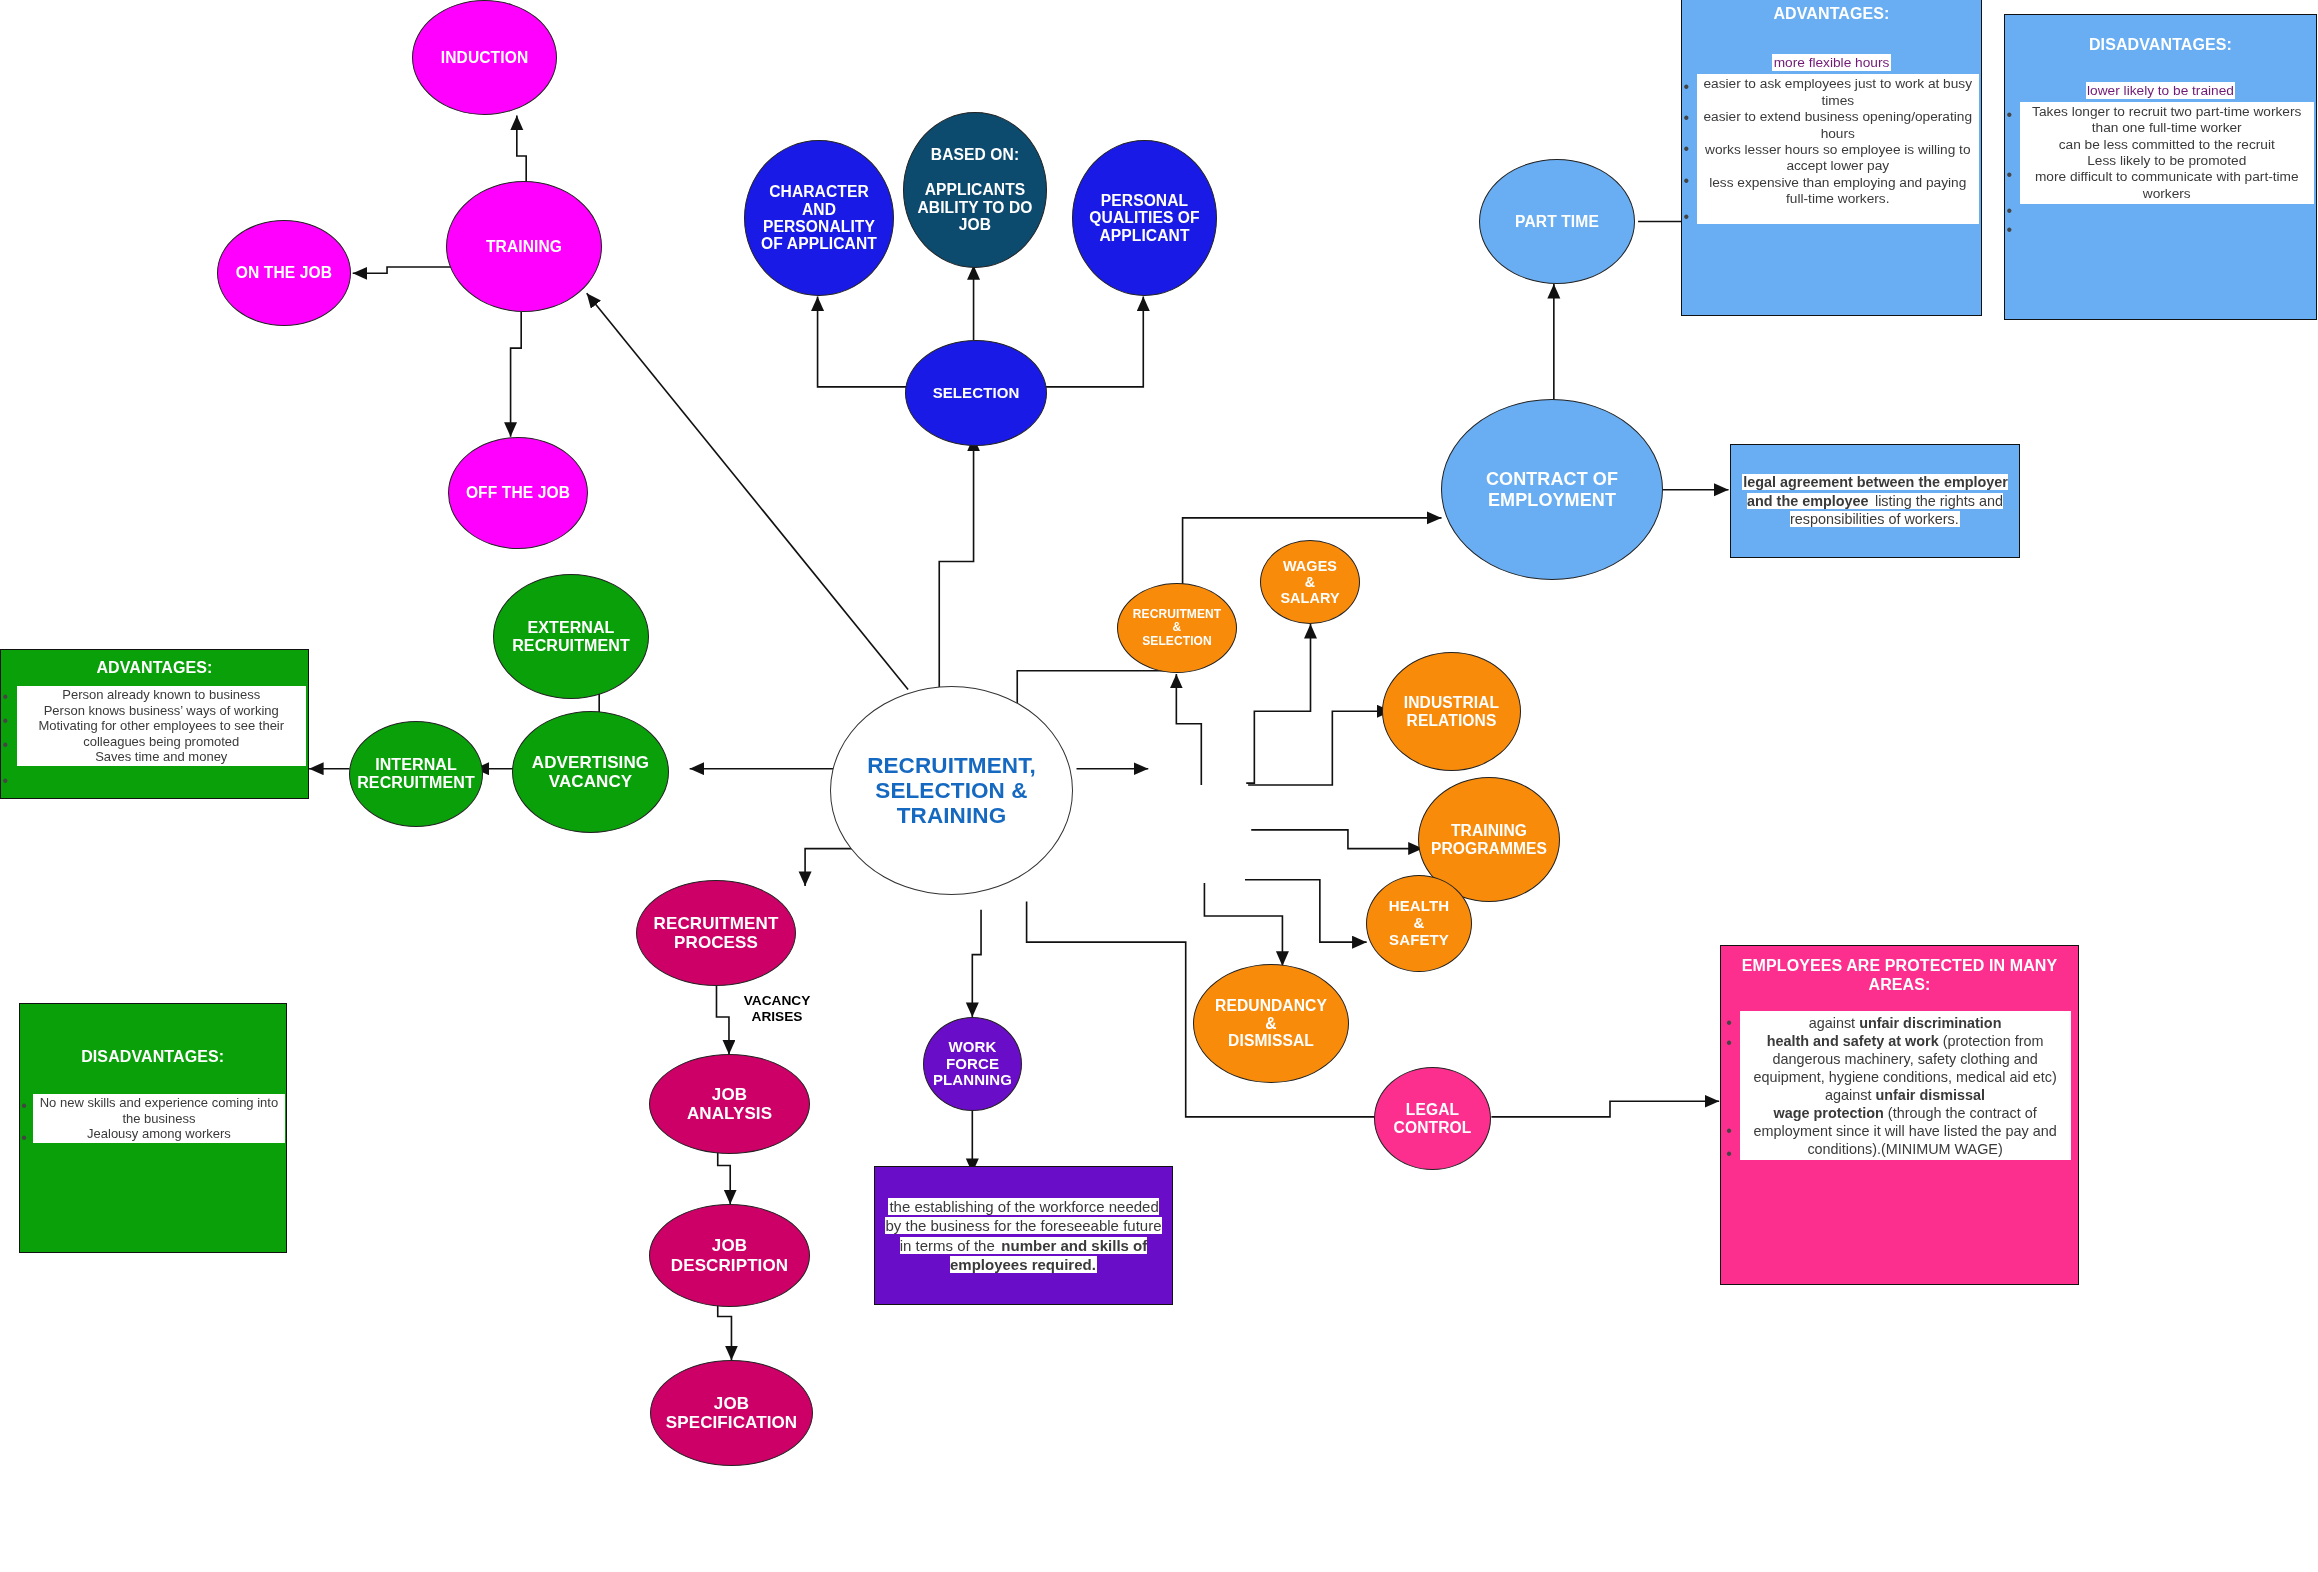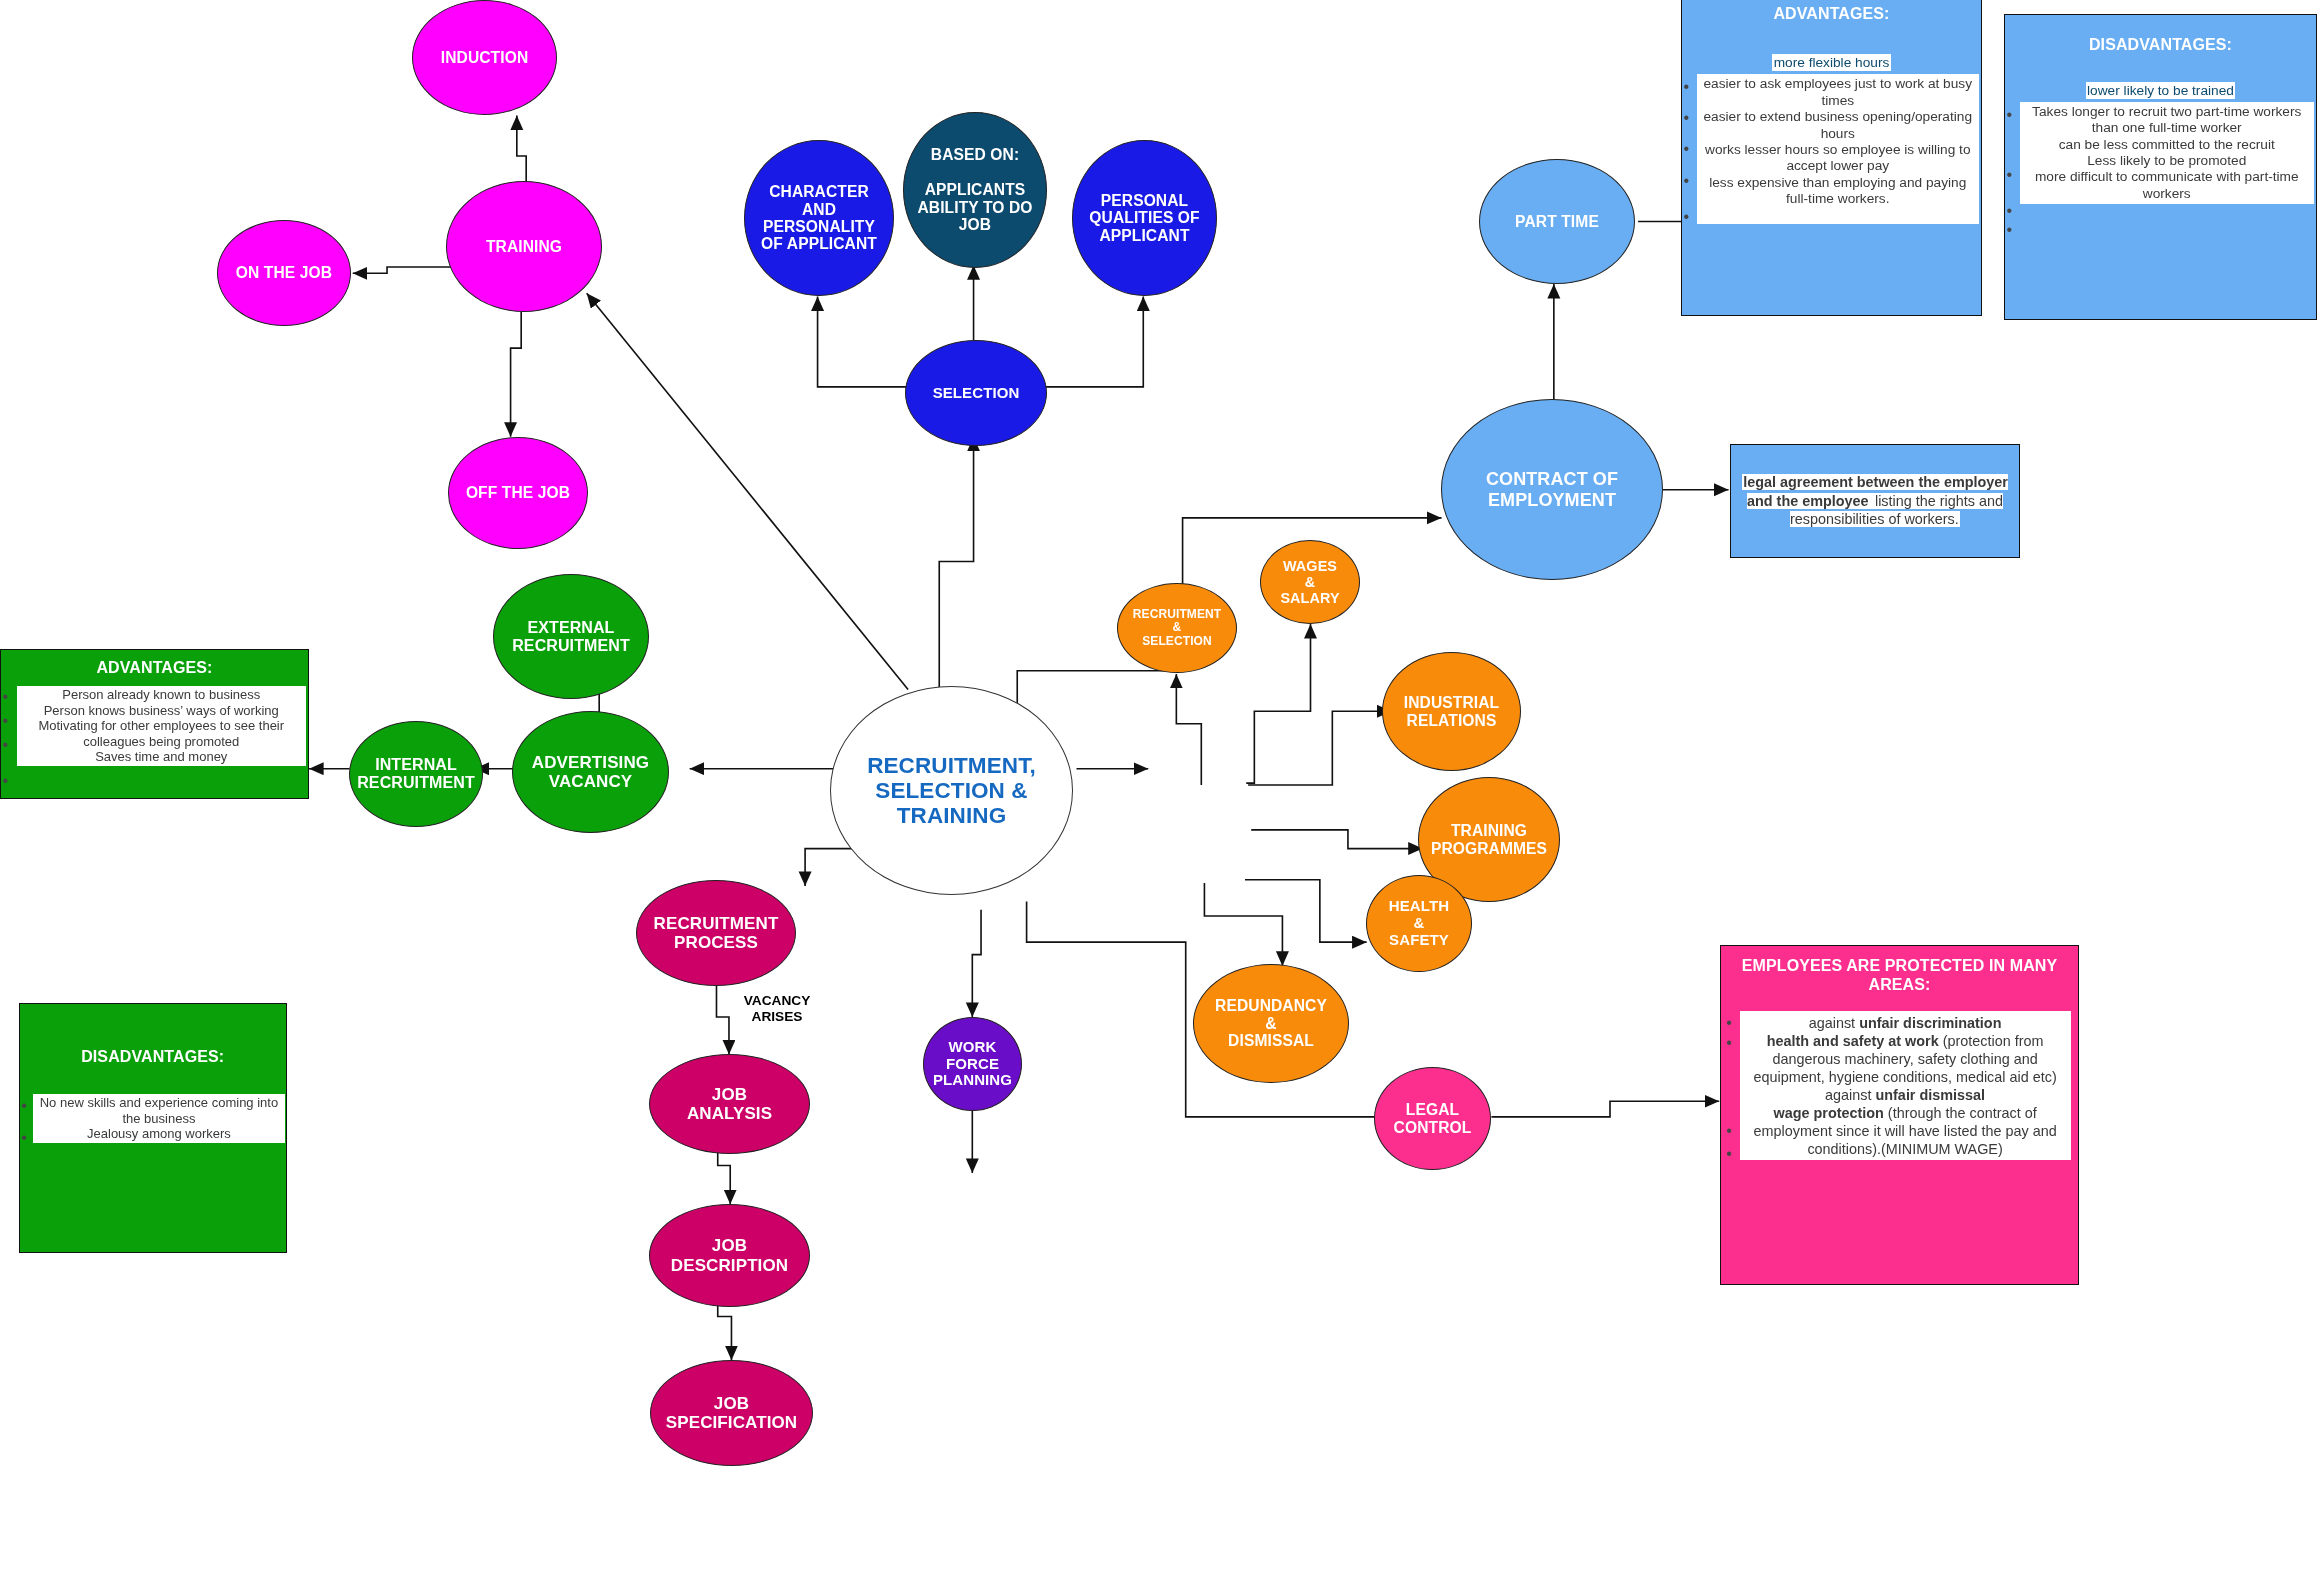--- a/index.html
+++ b/index.html
@@ -48,21 +48,21 @@
   }
   .panel .panel-title {
     color: #ffffff;
     font-weight: bold;
     text-align: center;
     letter-spacing: 0.1px;
     line-height: 1.15;
   }
   .panel .panel-first {
     text-align: center;
-    color: #0c4a6e;
+    color: #701a75;
     line-height: 1.18;
   }
   .panel .panel-first span {
     background: #ffffff;
     box-decoration-break: clone;
     -webkit-box-decoration-break: clone;
     padding: 0.6px 1.2px;
   }
   .bullets {
     position: relative;
@@ -327,20 +327,25 @@
       </div>
     </div>
   </div>
 
   <div class="panel" style="left:1730px;top:444px;width:290px;height:114px;background:#69aef2;display:flex;align-items:center;justify-content:center;">
     <div style="font-size:14.4px;text-align:center;line-height:1.28;color:#3a3a3a;padding:0 6.2px;">
       <span class="hl-line" style="font-weight:bold;">legal agreement between the employer and the employee</span><span class="hl-line"> listing the rights and responsibilities of workers.</span>
     </div>
   </div>
 
+  <div class="panel" style="left:874px;top:1166px;width:299px;height:139px;background:#6a0dc8;display:flex;align-items:center;justify-content:center;">
+    <div style="font-size:15px;text-align:center;line-height:1.3;color:#3a3a3a;padding:0 8.7px;">
+      <span class="hl-line">the establishing of the workforce needed by the business for the foreseeable future in terms of the </span><span class="hl-line" style="font-weight:bold;">number and skills of employees required.</span>
+    </div>
+  </div>
 
   <div class="panel" style="left:1720px;top:945px;width:359px;height:340px;background:#fc2f8f;">
     <div class="panel-title" style="font-size:16px;padding:11.2px 17.5px 0 17.5px;">EMPLOYEES ARE PROTECTED IN MANY AREAS:</div>
     <div class="bullets" style="margin-top:17.5px;">
       <span class="bullet-dot" style="top:3.7px;left:3.7px;">•</span>
       <span class="bullet-dot" style="top:24px;left:3.7px;">•</span>
       <span class="bullet-dot" style="top:112px;left:3.7px;">•</span>
       <span class="bullet-dot" style="top:135px;left:3.7px;">•</span>
       <div class="white-body" style="margin-left:18.7px;margin-right:7.5px;font-size:14.4px;padding:2.5px 3.7px;line-height:1.25;">
         <div>

